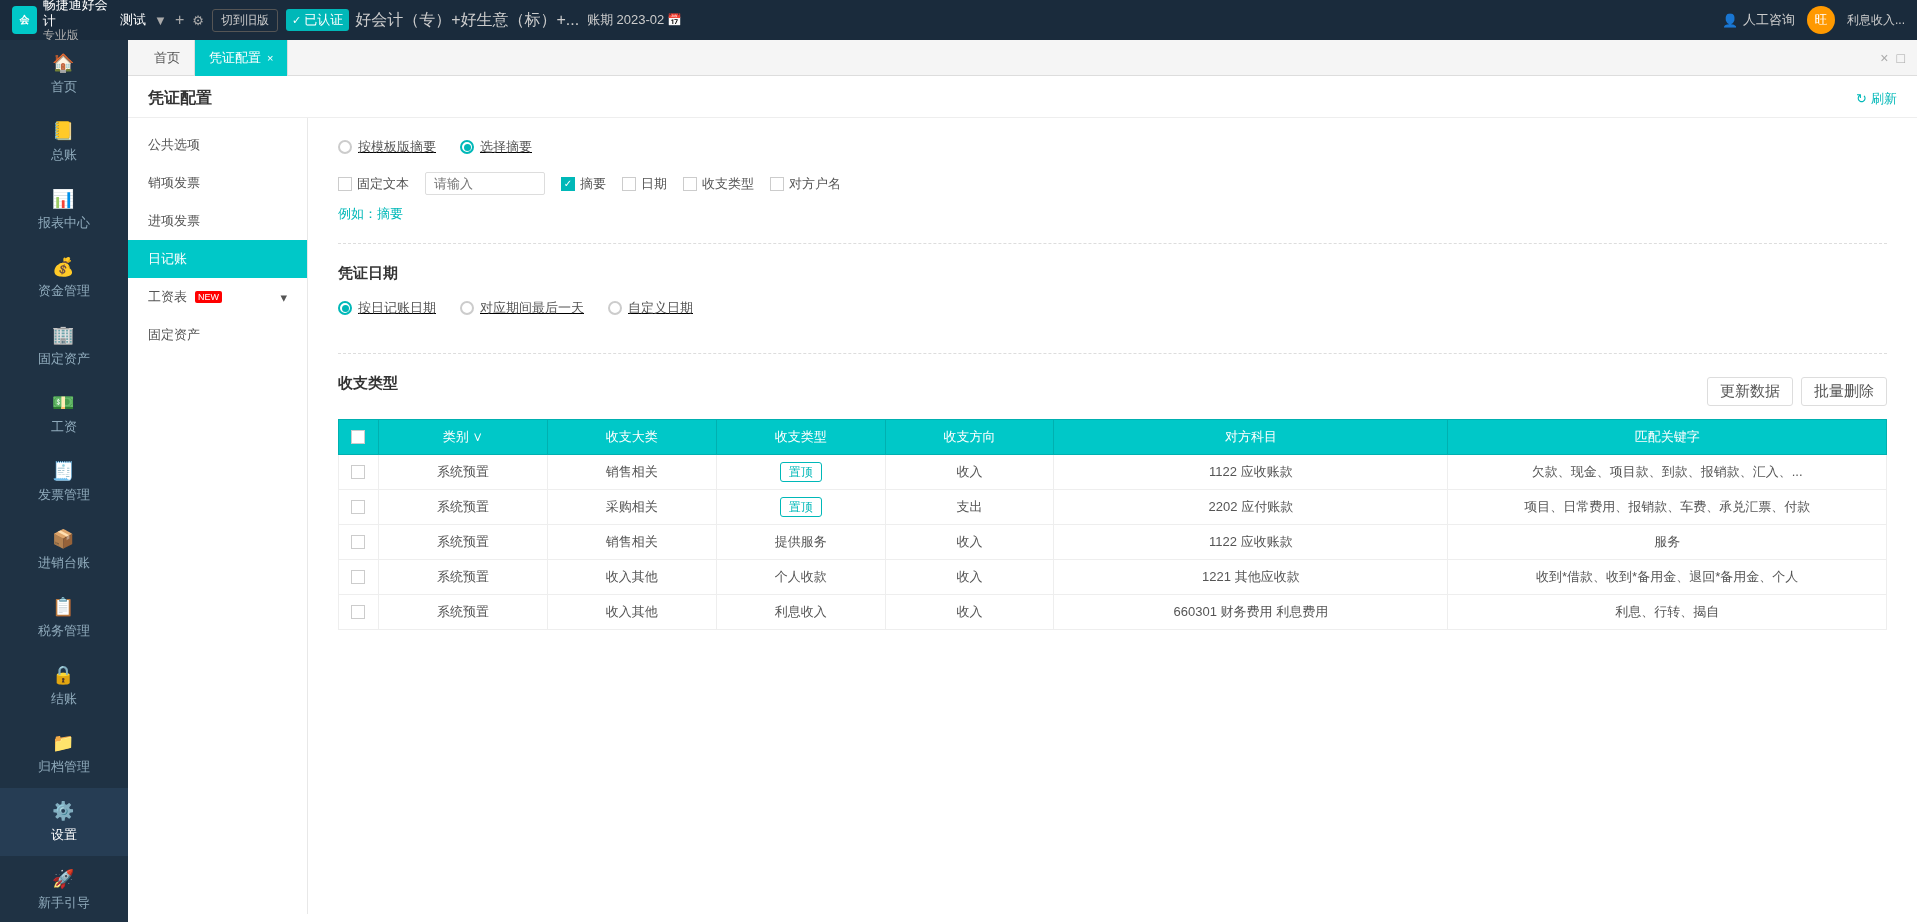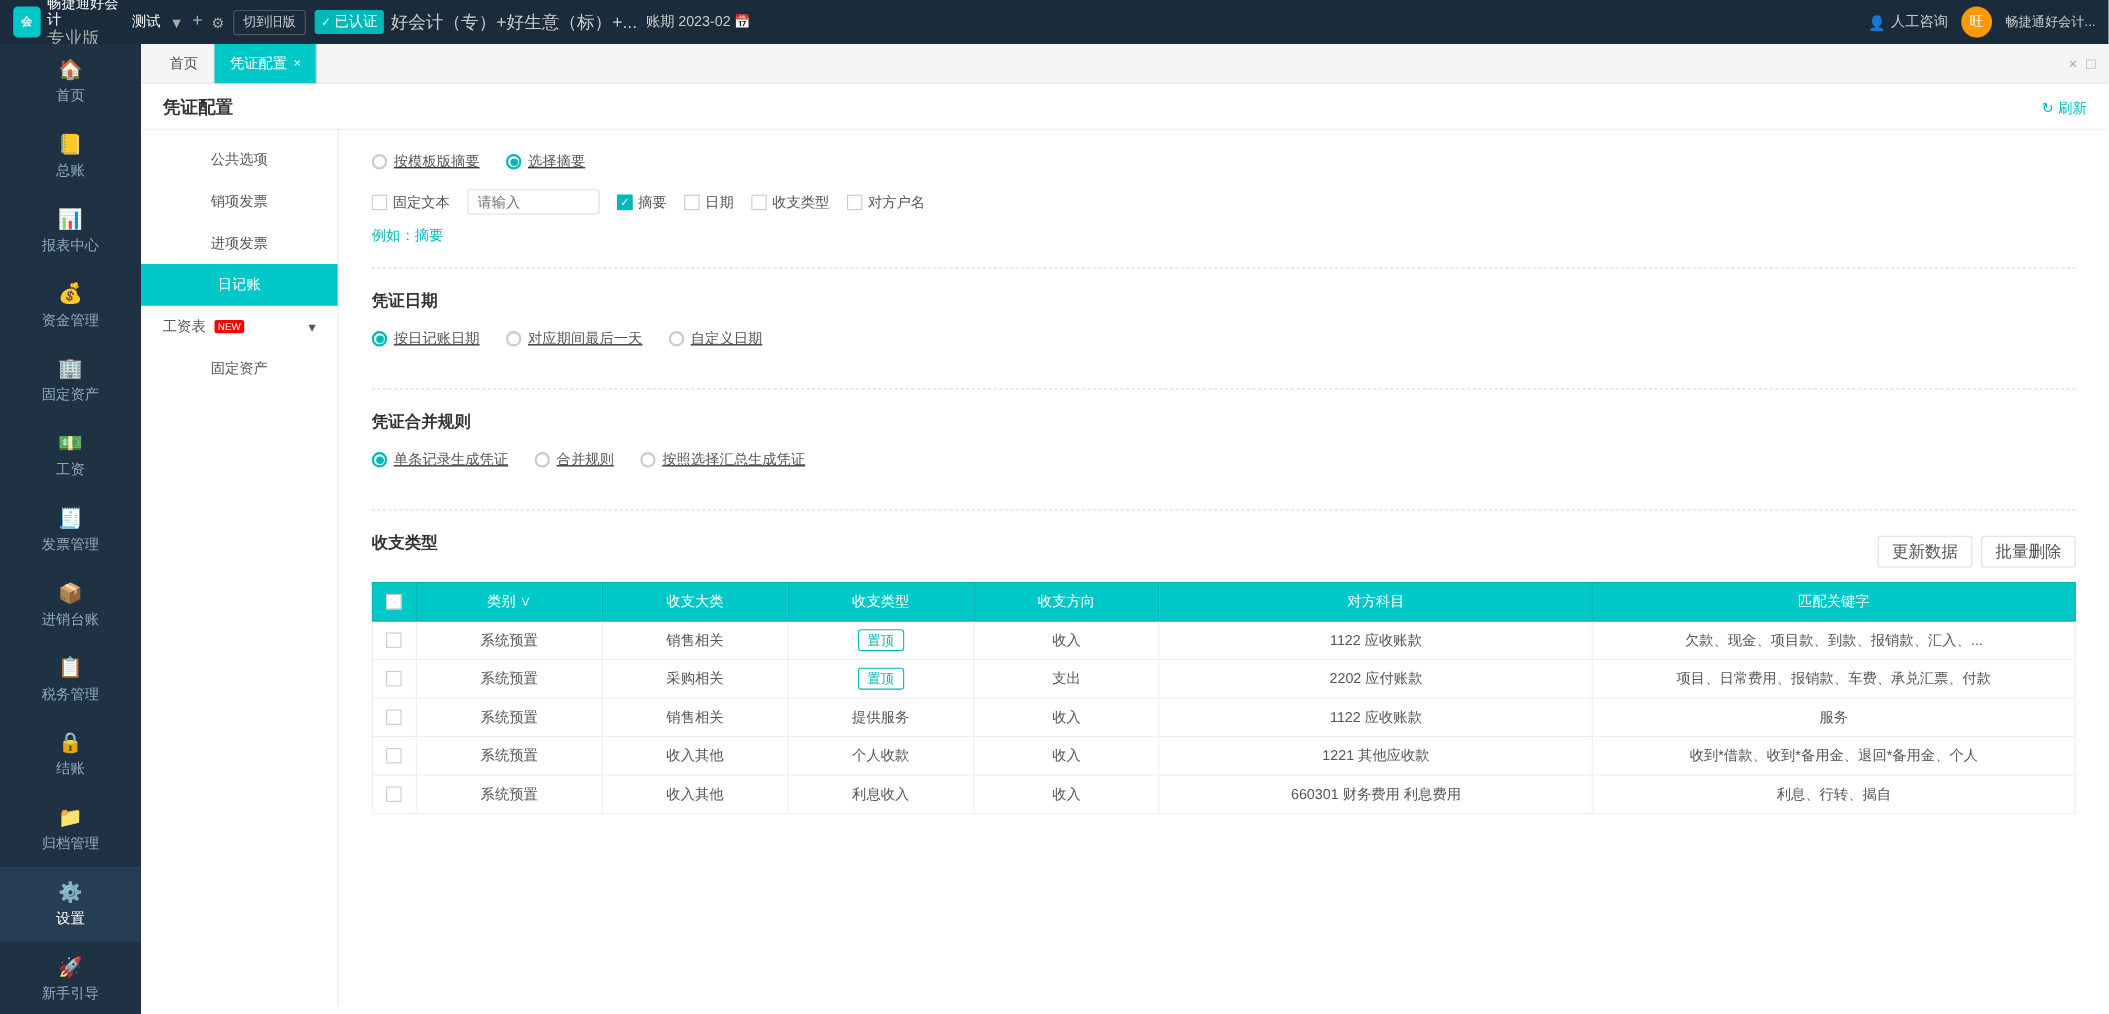--- a/index.html
+++ b/index.html
@@ -22,21 +22,21 @@
       gap: 6px;
     }
     .logo-icon {
       width: 28px; height: 28px;
       background: #00c8c8;
       border-radius: 4px;
       display: flex; align-items: center; justify-content: center;
       font-size: 10px; color: white; font-weight: bold;
     }
     .logo-text { color: white; font-size: 12px; line-height: 1.2; }
-    .logo-text .sub { color: #aaa; font-size: 16px; }
+    .logo-text .sub { color: #aaa; font-size: 12px; }
     .header-center {
       display: flex; align-items: center; gap: 8px; flex: 1;
     }
     .header-tab-name { color: white; font-size: 13px; }
     .header-dropdown { color: #aaa; cursor: pointer; }
     .header-add { color: #aaa; cursor: pointer; font-size: 16px; }
     .header-settings { color: #aaa; cursor: pointer; }
     .switch-btn {
       border: 1px solid #555;
       background: transparent;
@@ -179,21 +179,21 @@
       width: 180px;
       border-right: 1px solid #e8e8e8;
       padding: 8px 0;
       flex-shrink: 0;
     }
     .left-nav-item {
       padding: 10px 20px;
       cursor: pointer;
       color: #555;
       font-size: 13px;
-      display: flex; align-items: center; gap: 6px; justify-content: center;
+      display: flex; align-items: center; gap: 6px;
     }
     .left-nav-item.active { background: #00c8c8; color: white; }
     .new-badge {
       background: #f00;
       color: white;
       font-size: 9px;
       padding: 1px 3px;
       border-radius: 2px;
       margin-left: 2px;
     }
@@ -371,21 +371,21 @@
     </span>
   </div>
   <div class="header-right">
     <div class="consult">
       <span>👤</span>
       <span>人工咨询</span>
     </div>
     <div class="user-avatar">
       <span>旺</span>
     </div>
-    <span class="user-name">畅捷通好会计...</span>
+    <span class="user-name">利息收入...</span>
   </div>
 </div>
 
 <div class="main-layout">
 
   <div class="sidebar">
     <div class="sidebar-item">
       <span class="sidebar-icon">🏠</span>
       <span>首页</span>
     </div>
@@ -537,37 +537,20 @@
                 <div class="radio-circle"></div>
                 <span>对应期间最后一天</span>
               </div>
               <div class="radio-item">
                 <div class="radio-circle"></div>
                 <span>自定义日期</span>
               </div>
             </div>
           </div>
 
-          <div class="config-section">
-            <div class="section-title">凭证合并规则</div>
-            <div class="radio-group">
-              <div class="radio-item">
-                <div class="radio-circle checked"></div>
-                <span>单条记录生成凭证</span>
-              </div>
-              <div class="radio-item">
-                <div class="radio-circle"></div>
-                <span>合并规则</span>
-              </div>
-              <div class="radio-item">
-                <div class="radio-circle"></div>
-                <span>按照选择汇总生成凭证</span>
-              </div>
-            </div>
-          </div>
 
           <div class="table-section">
             <div class="table-header-bar">
               <span class="section-title">收支类型</span>
               <div class="table-action-btns">
                 <button class="btn-outline">更新数据</button>
                 <button class="btn-outline">批量删除</button>
               </div>
             </div>
             <table class="data-table">

